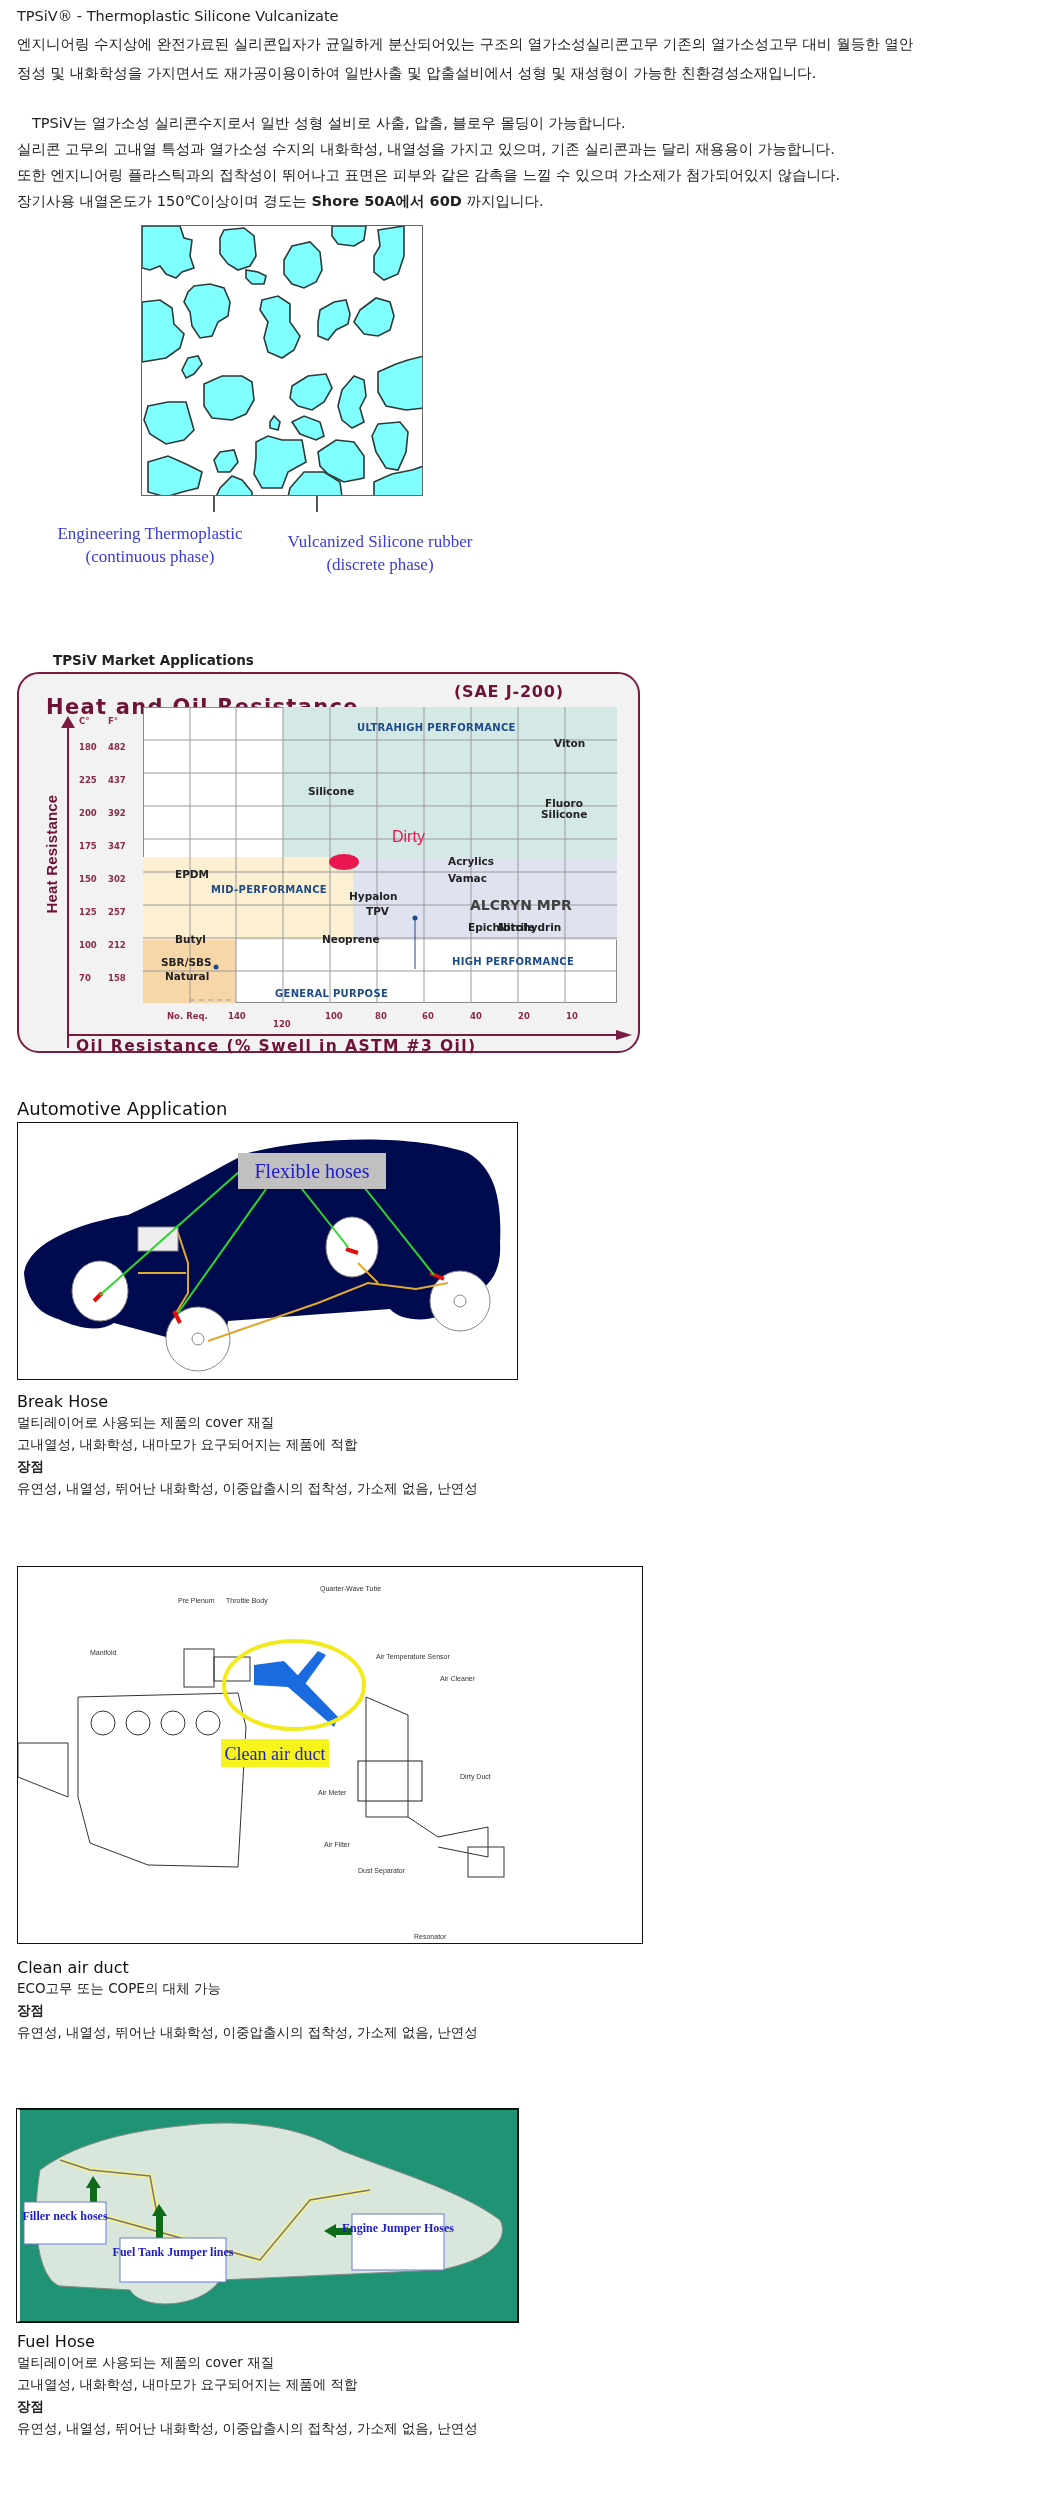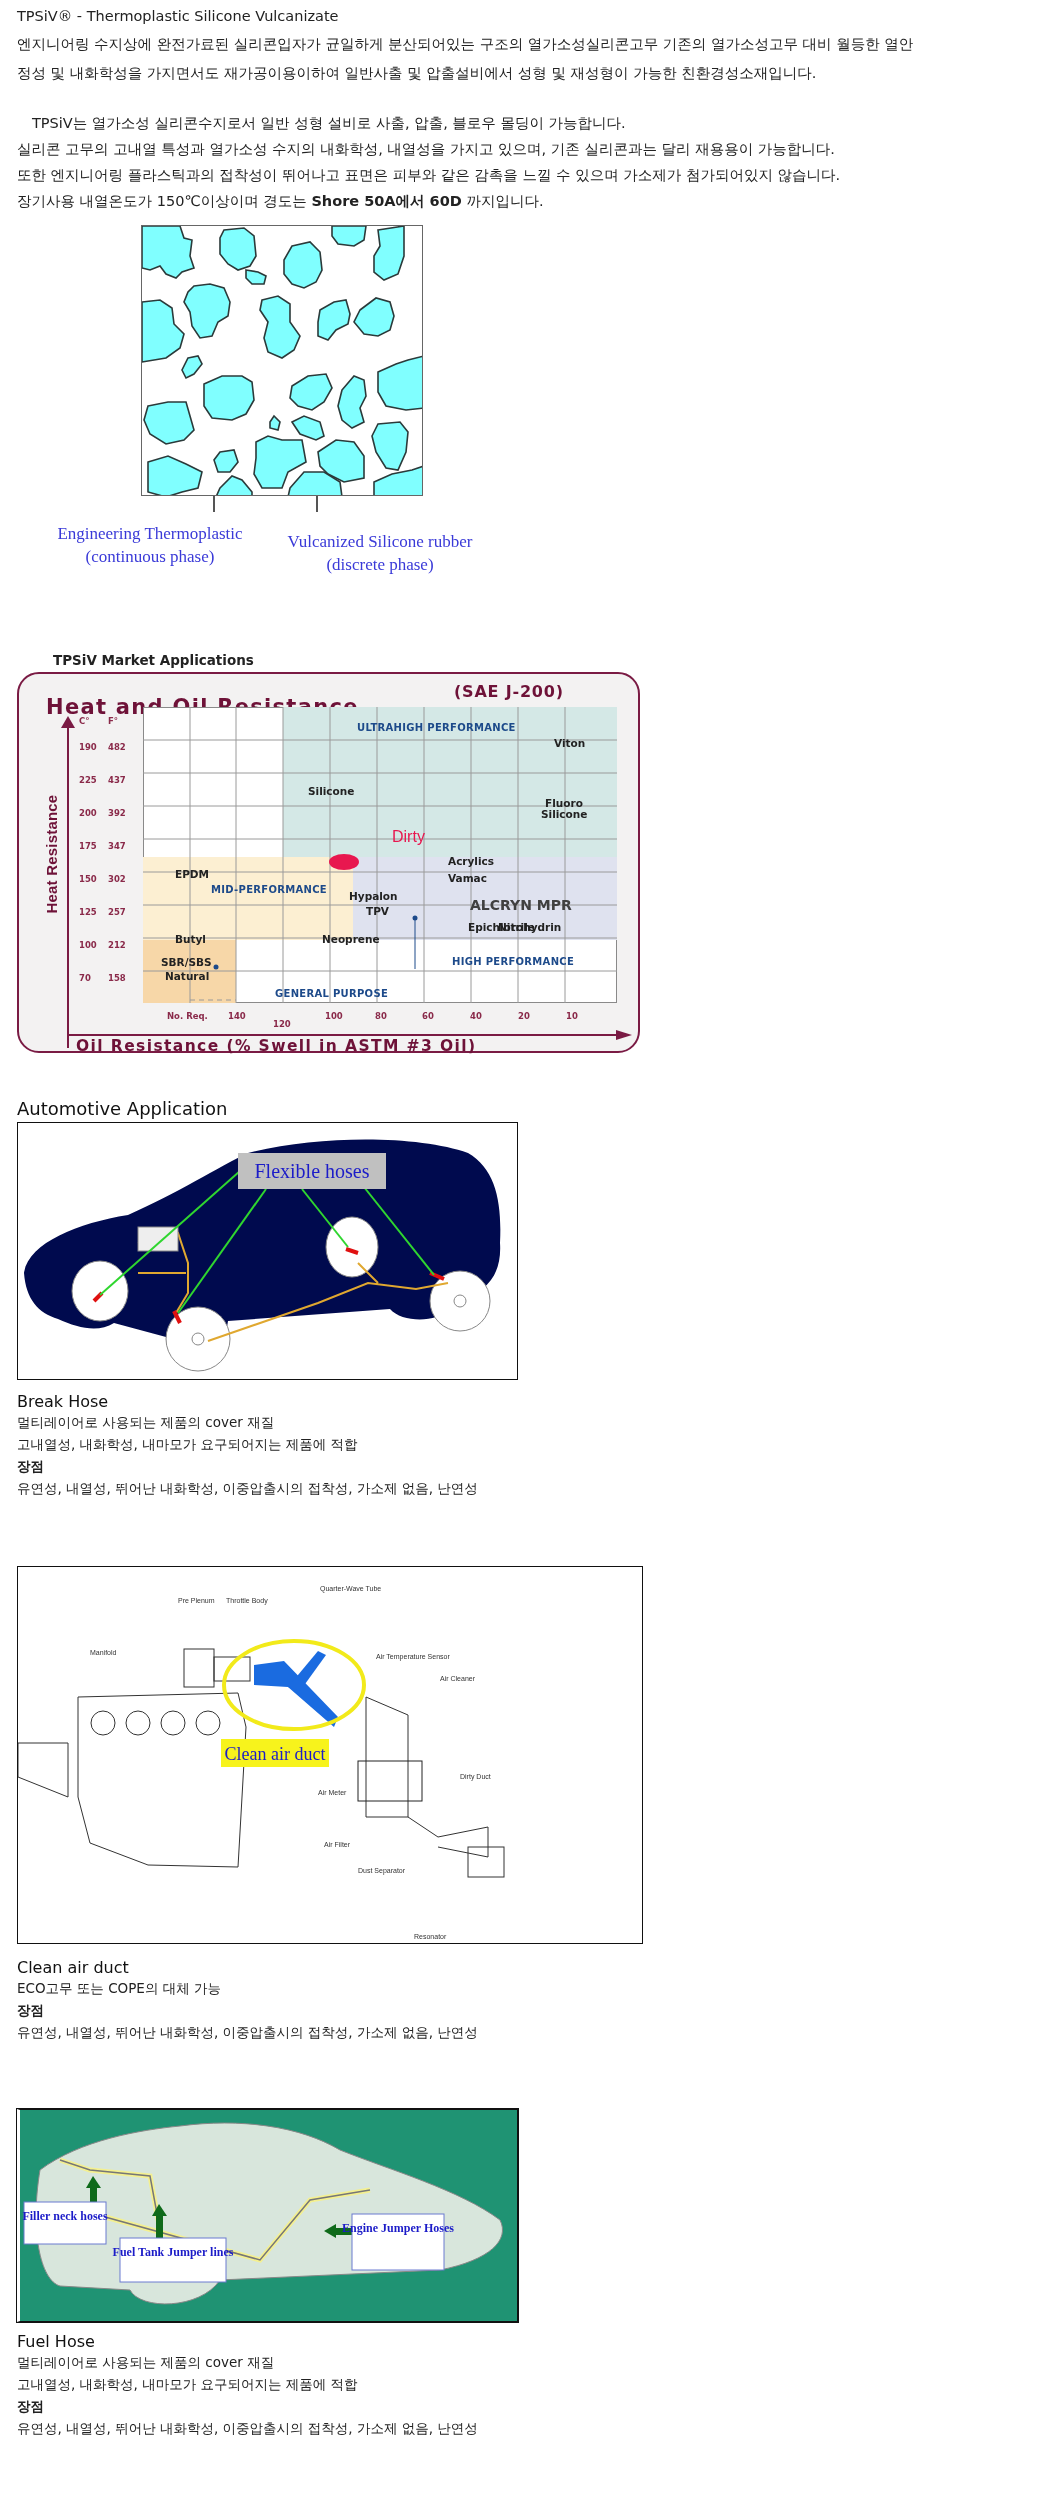--- a/index.html
+++ b/index.html
@@ -93,21 +93,21 @@
 
 <div class="abs" style="left:67px;top:1034px;width:555px;height:2px;background:#7a1b44;"></div>
 <div class="abs" style="left:616px;top:1030px;width:0;height:0;border-top:5px solid transparent;border-bottom:5px solid transparent;border-left:16px solid #7a1b44;"></div>
 
 <div class="abs chart-title" style="left:16px;top:870px;width:70px;font-size:15px;font-family:'Liberation Sans',sans-serif;transform:rotate(-90deg);transform-origin:center;text-align:center;letter-spacing:0.2px;">Heat Resistance</div>
 <div class="abs chart-title" style="left:76px;top:1037px;font-size:15.5px;letter-spacing:1.4px;">Oil Resistance (% Swell in ASTM #3 Oil)</div>
 
 <div class="abs tick" style="left:79px;top:716px;">C°</div>
 <div class="abs tick" style="left:108px;top:716px;">F°</div>
 <div>
-  <div class="abs tick" style="left:79px;top:742px;">190</div>
+  <div class="abs tick" style="left:79px;top:742px;">180</div>
   <div class="abs tick" style="left:108px;top:742px;">482</div>
   <div class="abs tick" style="left:79px;top:775px;">225</div>
   <div class="abs tick" style="left:108px;top:775px;">437</div>
   <div class="abs tick" style="left:79px;top:808px;">200</div>
   <div class="abs tick" style="left:108px;top:808px;">392</div>
   <div class="abs tick" style="left:79px;top:841px;">175</div>
   <div class="abs tick" style="left:108px;top:841px;">347</div>
   <div class="abs tick" style="left:79px;top:874px;">150</div>
   <div class="abs tick" style="left:108px;top:874px;">302</div>
   <div class="abs tick" style="left:79px;top:907px;">125</div>

